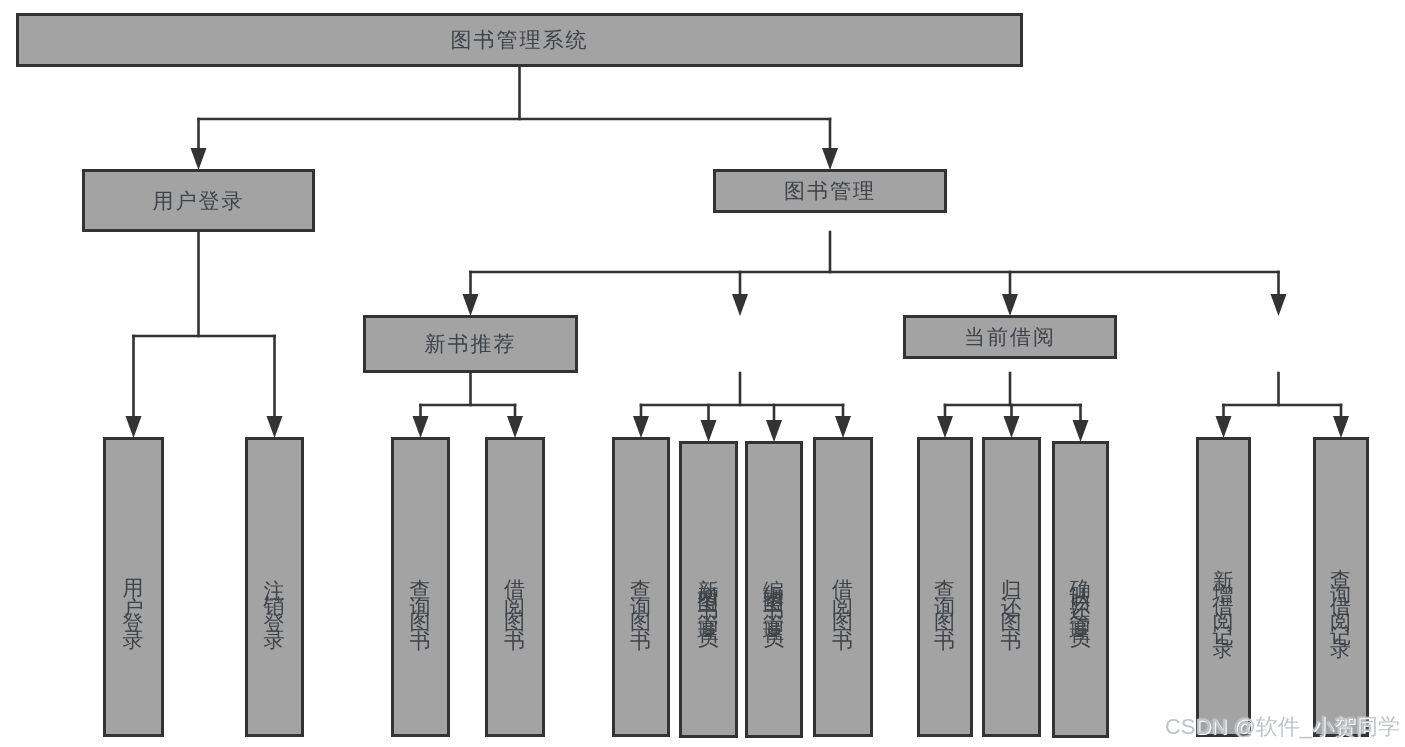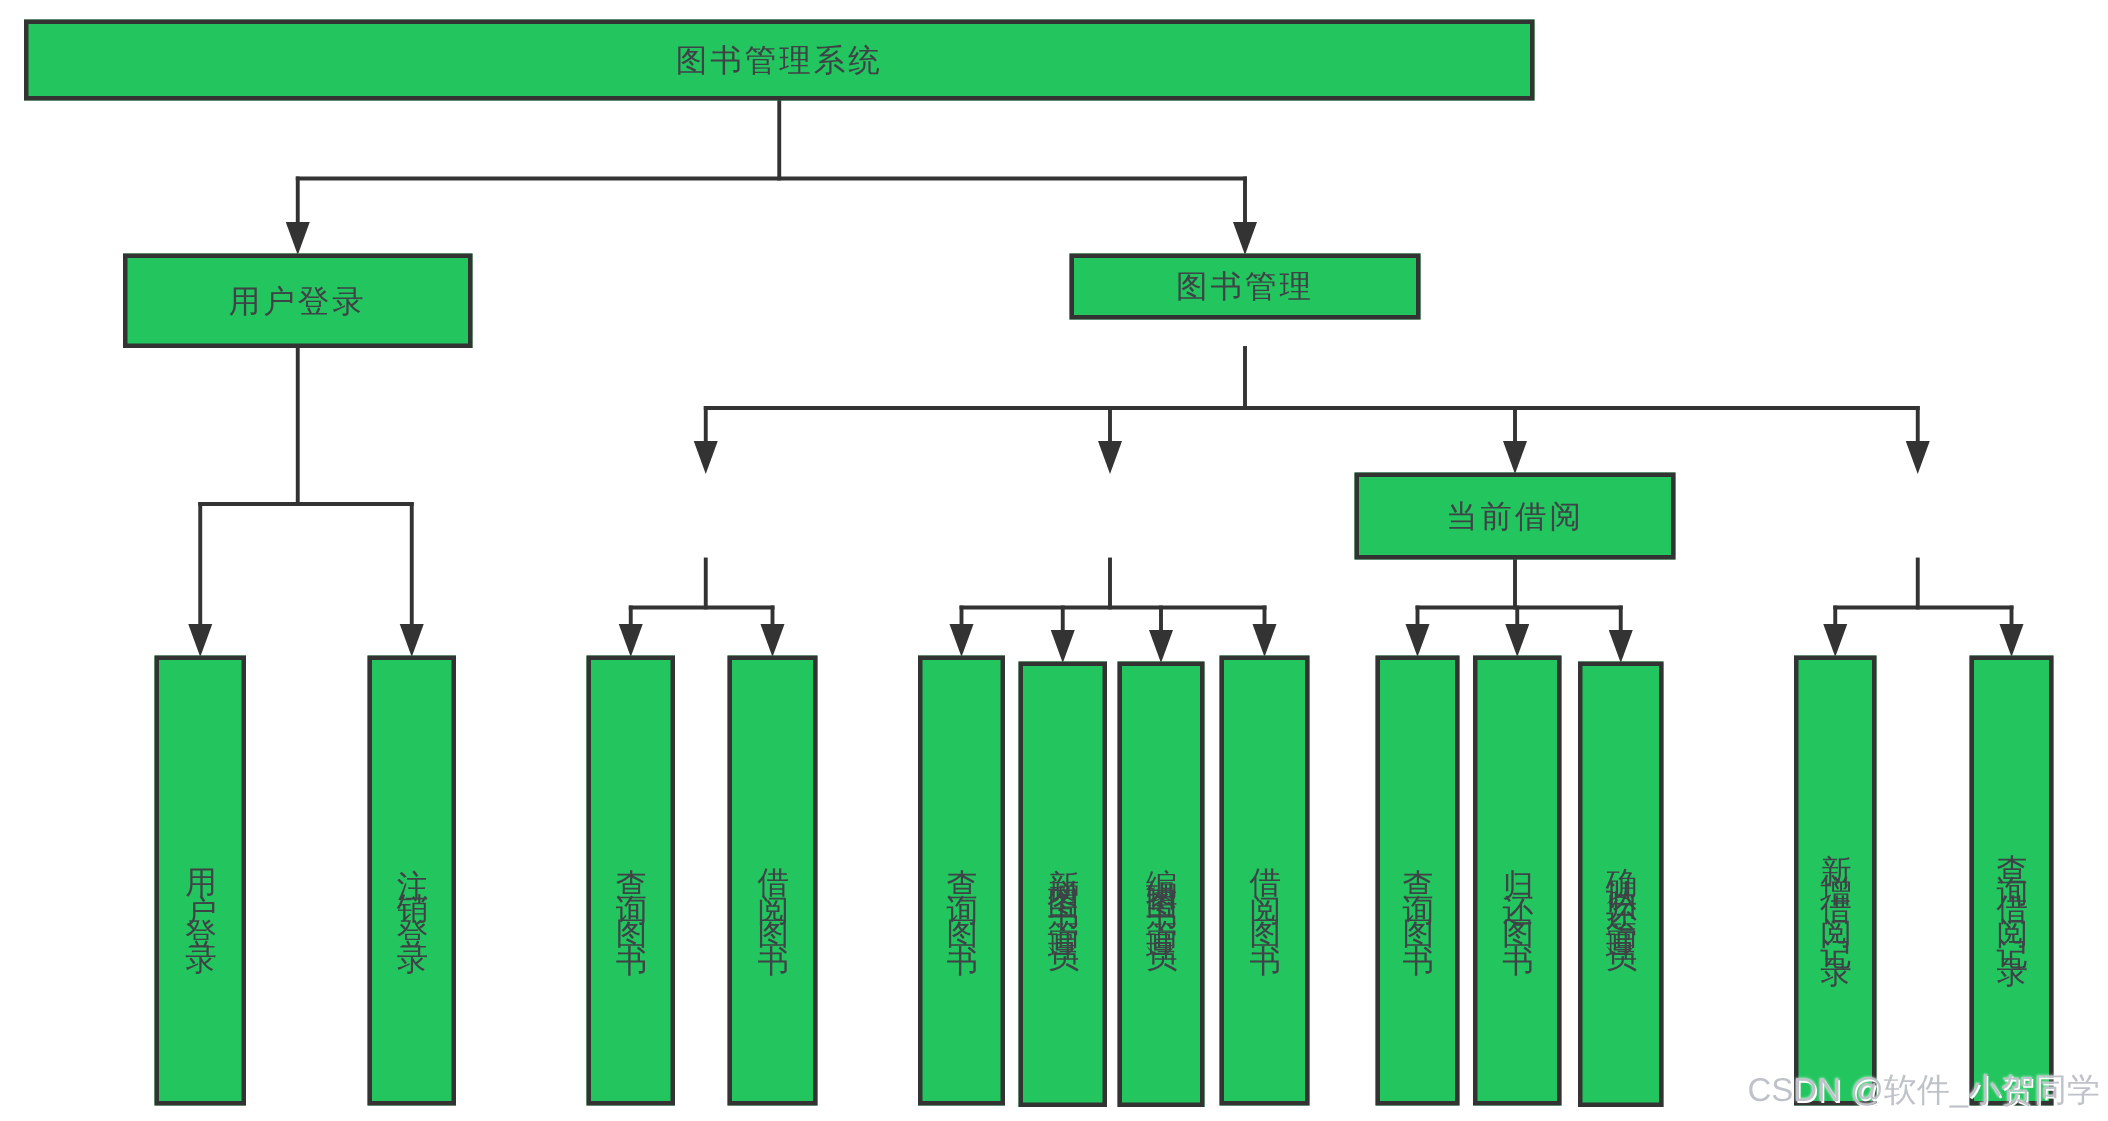--- a/index.html
+++ b/index.html
@@ -19,21 +19,21 @@
     position: absolute;
     left: 0; top: 0;
     width: 1405px;
     height: 747px;
     z-index: 1;
   }
   .node {
     position: absolute;
     box-sizing: border-box;
     border: 3px solid var(--line-color, #333333);
-    background: #22c55e;
+    background: #a3a3a3;
     display: flex;
     align-items: center;
     justify-content: center;
     z-index: 2;
   }
   .node .label {
     color: var(--text-color, #3f4246);
     font-size: 21px;
     white-space: nowrap;
   }
@@ -120,21 +120,24 @@
   <div class="watermark">CSDN @软件_小贺同学</div>
 <div class="node h-node" style="left: 16px; top: 13px; width: 1007px; height: 54px;">
       <span class="label">图书管理系统</span>
     </div>
     <div class="node h-node" style="left: 82px; top: 169px; width: 233px; height: 63px;">
       <span class="label">用户登录</span>
     </div>
     <div class="node h-node" style="left: 713px; top: 169px; width: 234px; height: 44px;">
       <span class="label">图书管理</span>
     </div>
-    <div class="node h-node" style="left: 903px; top: 315px; width: 214px; height: 58px;">
+    <div class="node h-node" style="left: 363px; top: 315px; width: 215px; height: 58px;">
+      <span class="label">新书推荐</span>
+    </div>
+    <div class="node h-node" style="left: 903px; top: 315px; width: 214px; height: 44px;">
       <span class="label">当前借阅</span>
     </div>
     <div class="node v-node" style="left: 103px; top: 437px; width: 61px; height: 300px;">
       <span class="label loose">用户登录</span>
     </div>
     <div class="node v-node" style="left: 245px; top: 437px; width: 59px; height: 300px;">
       <span class="label loose">注销登录</span>
     </div>
     <div class="node v-node" style="left: 391px; top: 437px; width: 59px; height: 300px;">
       <span class="label loose">查询图书</span>

